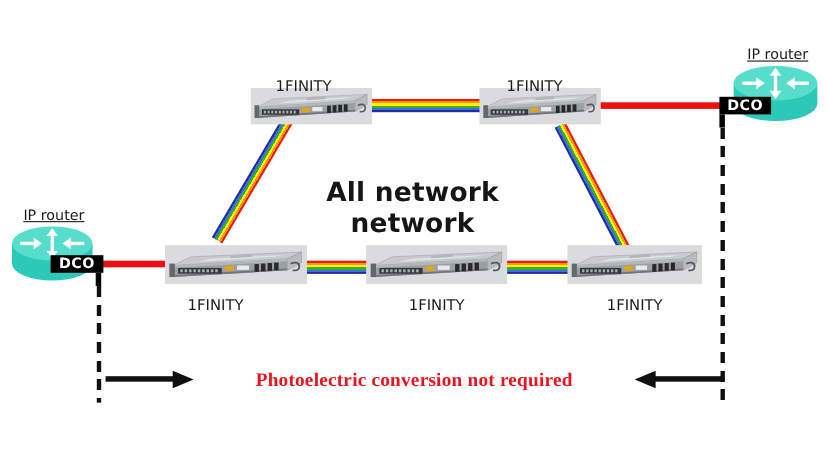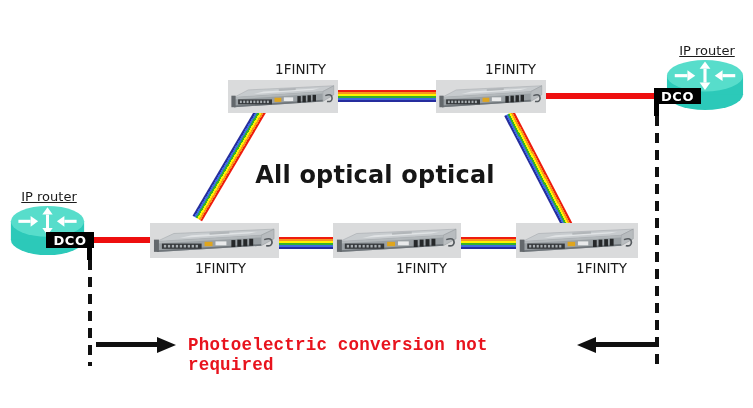--- a/index.html
+++ b/index.html
@@ -1,24 +1,24 @@
 <!DOCTYPE html>
 <html><head>
 <meta charset="utf-8">
 <style>
   html,body{margin:0;padding:0;background:#fff;font-family:"Liberation Sans",sans-serif;}
   #canvas{position:relative;width:753px;height:408px;background:#ffffff;overflow:hidden;}
   .abs{position:absolute;}
 
   .title{font-weight:bold;font-size:24px;color:#161616;text-align:center;letter-spacing:0.2px;
          font-family:"DejaVu Sans",sans-serif;}
-  .caption{font-weight:bold;font-size:17.5px;text-align:left;letter-spacing:0.2px;
-         font-family:Liberation Mono, monospace;}
-
-  .dev-label{font-size:13.5px;color:#1b1b1b;text-align:right;font-family:"DejaVu Sans",sans-serif;}
+  .caption{font-weight:bold;font-size:17.5px;text-align:center;letter-spacing:0.2px;
+         font-family:Liberation Serif, serif;}
+
+  .dev-label{font-size:13.5px;color:#1b1b1b;text-align:center;font-family:"DejaVu Sans",sans-serif;margin-top:10px;}
   .router-label{font-size:13px;color:#1b1b1b;text-align:center;font-family:"DejaVu Sans",sans-serif;text-decoration:underline;}
 
   .cable{height:12px;}
   .cable-diag{transform-origin:0 0;height:11px;}
 
   .redline{height:6px;}
 
   .device{background:#dadbdc;}
   .device svg{display:block;width:100%;height:100%;}
   .router-art svg{display:block;width:100%;height:100%;}
@@ -253,16 +253,16 @@
   <div class="abs stub" style="left:654px;top:104px;width:5px;height:12px;"></div>
 
   <div class="abs dash" style="left:88px;top:260px;height:106px;"></div>
   <div class="abs dash" style="left:655px;top:116px;height:250px;"></div>
 
   <div class="abs arrow-shaft" style="left:96px;top:342px;width:62px;"></div>
   <div class="abs arrow-head-r" style="left:157px;top:337px;"></div>
   <div class="abs arrow-shaft" style="left:595px;top:342px;width:61px;"></div>
   <div class="abs arrow-head-l" style="left:577px;top:337px;"></div>
 
-  <div class="abs title" style="left:255px;top:161px;width:240px;">All optical optical</div>
+  <div class="abs title" style="left:255px;top:161px;width:240px;">All network network</div>
   <div class="abs caption" style="left: 188px; top: 335px; width: 377px; color: rgb(232, 19, 29);">Photoelectric conversion not required</div>
 
 </div>
 
 </body></html>

